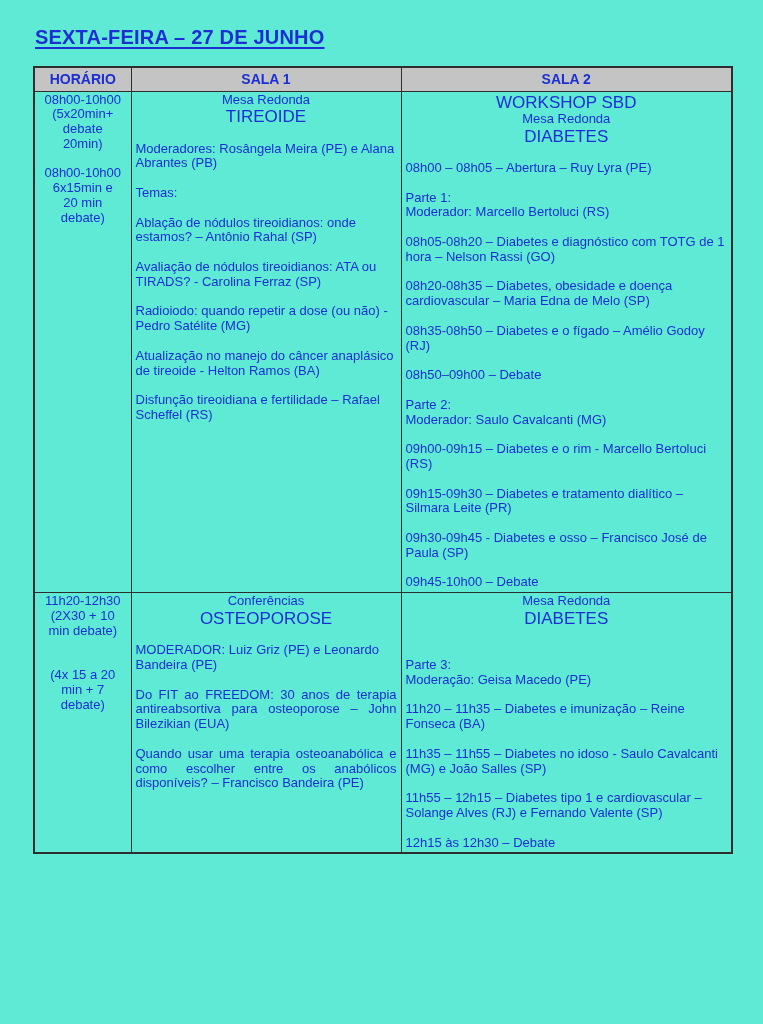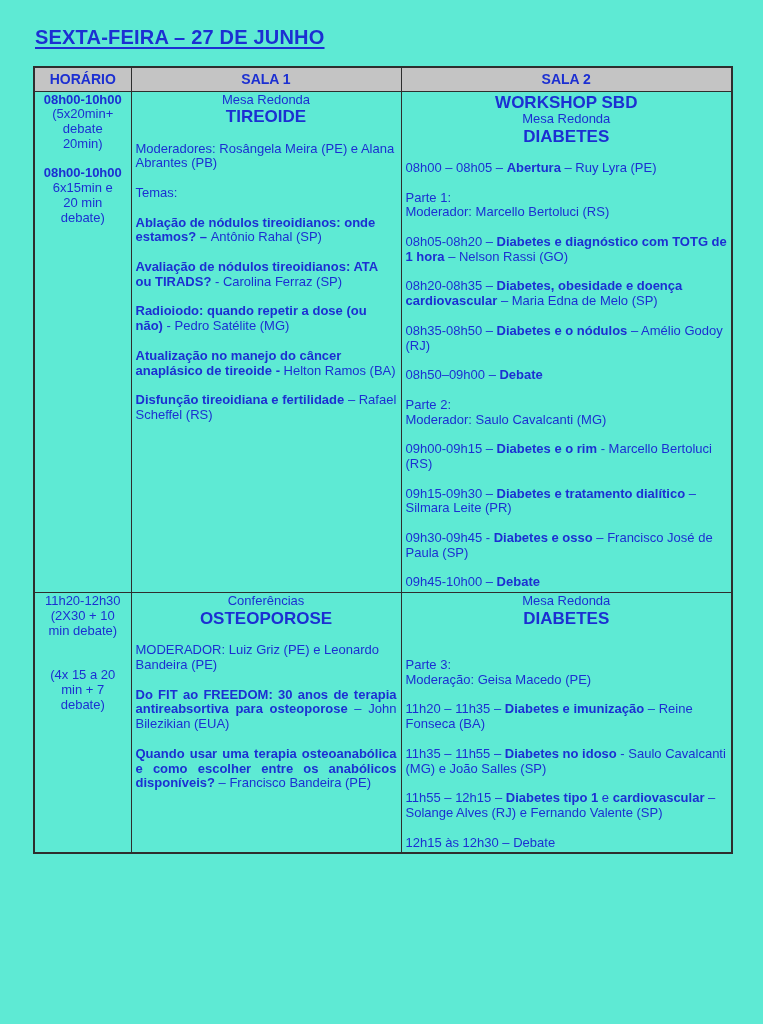--- a/index.html
+++ b/index.html
@@ -55,21 +55,21 @@
     font-size:13px;
     line-height:14.8px;
     color:var(--blue);
   }
   tr.r1{height:45px;}
   tr.r2{height:48px;}
   tr.r4{height:27px;}
   .para{margin:0;text-align:left;}
   .align-c{text-align:center;}
   .align-j{text-align:justify;}
-  .b{font-weight:bold;}
+  .b{font-weight:normal;}
   .big{font-size:17px;line-height:19.5px;font-weight:bold;}
 </style>
 </head>
 <body>
 
 <div class="page">
   <h1 class="title">SEXTA-FEIRA – 27 DE JUNHO</h1>
 
   <table class="schedule">
     <colgroup>
@@ -122,21 +122,21 @@
             <div class="para">&nbsp;</div>
             <div class="para align-l"><span>08h00 – 08h05 – </span><span class="b">Abertura</span><span> – Ruy Lyra (PE)</span></div>
             <div class="para">&nbsp;</div>
             <div class="para align-l"><span>Parte 1:</span></div>
             <div class="para align-l"><span>Moderador: Marcello Bertoluci (RS)</span></div>
             <div class="para">&nbsp;</div>
             <div class="para align-l"><span>08h05-08h20 – </span><span class="b">Diabetes e diagnóstico com TOTG de 1 hora</span><span> – Nelson Rassi (GO)</span></div>
             <div class="para">&nbsp;</div>
             <div class="para align-l"><span>08h20-08h35 – </span><span class="b">Diabetes, obesidade e doença cardiovascular</span><span> – Maria Edna de Melo (SP)</span></div>
             <div class="para">&nbsp;</div>
-            <div class="para align-l"><span>08h35-08h50 – </span><span class="b">Diabetes e o nódulos</span><span> – Amélio Godoy (RJ)</span></div>
+            <div class="para align-l"><span>08h35-08h50 – </span><span class="b">Diabetes e o fígado</span><span> – Amélio Godoy (RJ)</span></div>
             <div class="para">&nbsp;</div>
             <div class="para align-l"><span>08h50–09h00 – </span><span class="b">Debate</span></div>
             <div class="para">&nbsp;</div>
             <div class="para align-l"><span>Parte 2:</span></div>
             <div class="para align-l"><span>Moderador: Saulo Cavalcanti (MG)</span></div>
             <div class="para">&nbsp;</div>
             <div class="para align-l"><span>09h00-09h15 – </span><span class="b">Diabetes e o rim</span><span> - Marcello Bertoluci (RS)</span></div>
             <div class="para">&nbsp;</div>
             <div class="para align-l"><span>09h15-09h30 – </span><span class="b">Diabetes e tratamento dialítico</span><span> – Silmara Leite (PR)</span></div>
             <div class="para">&nbsp;</div>

